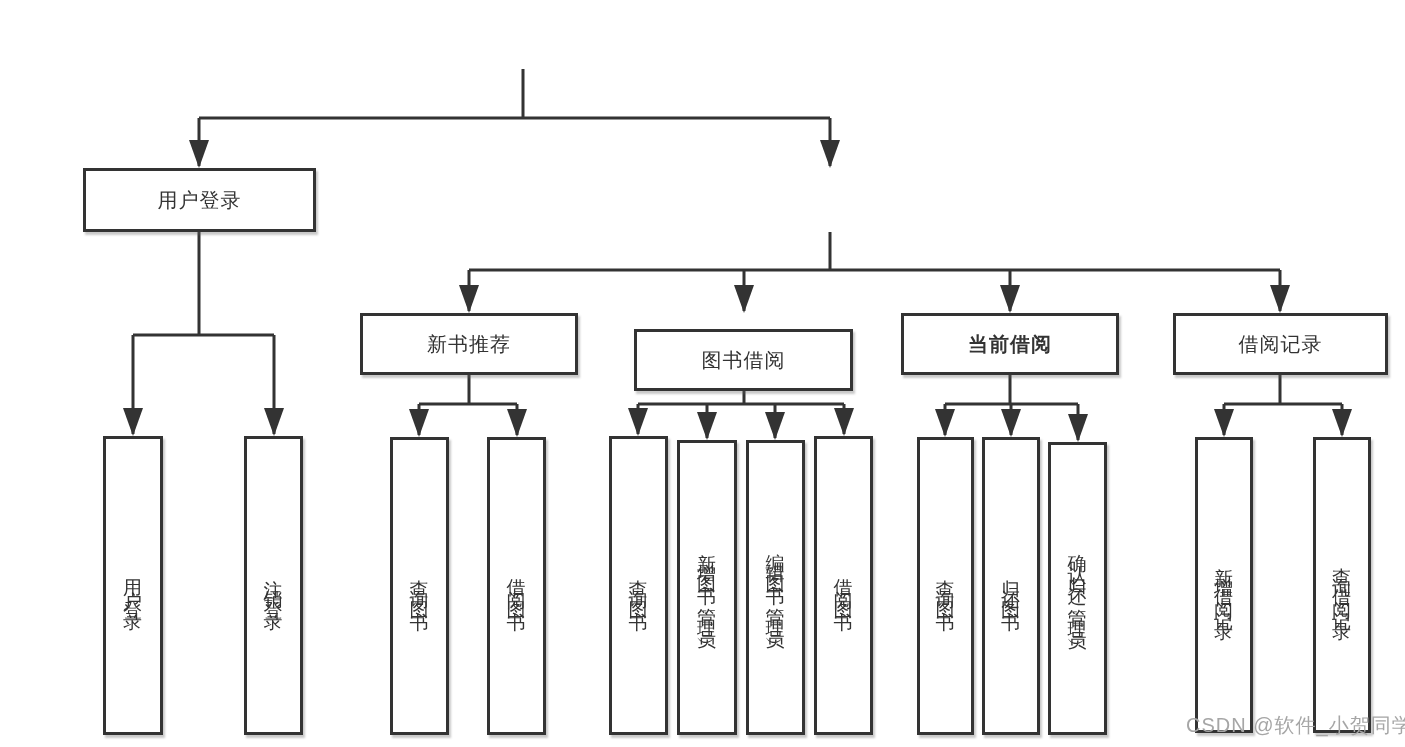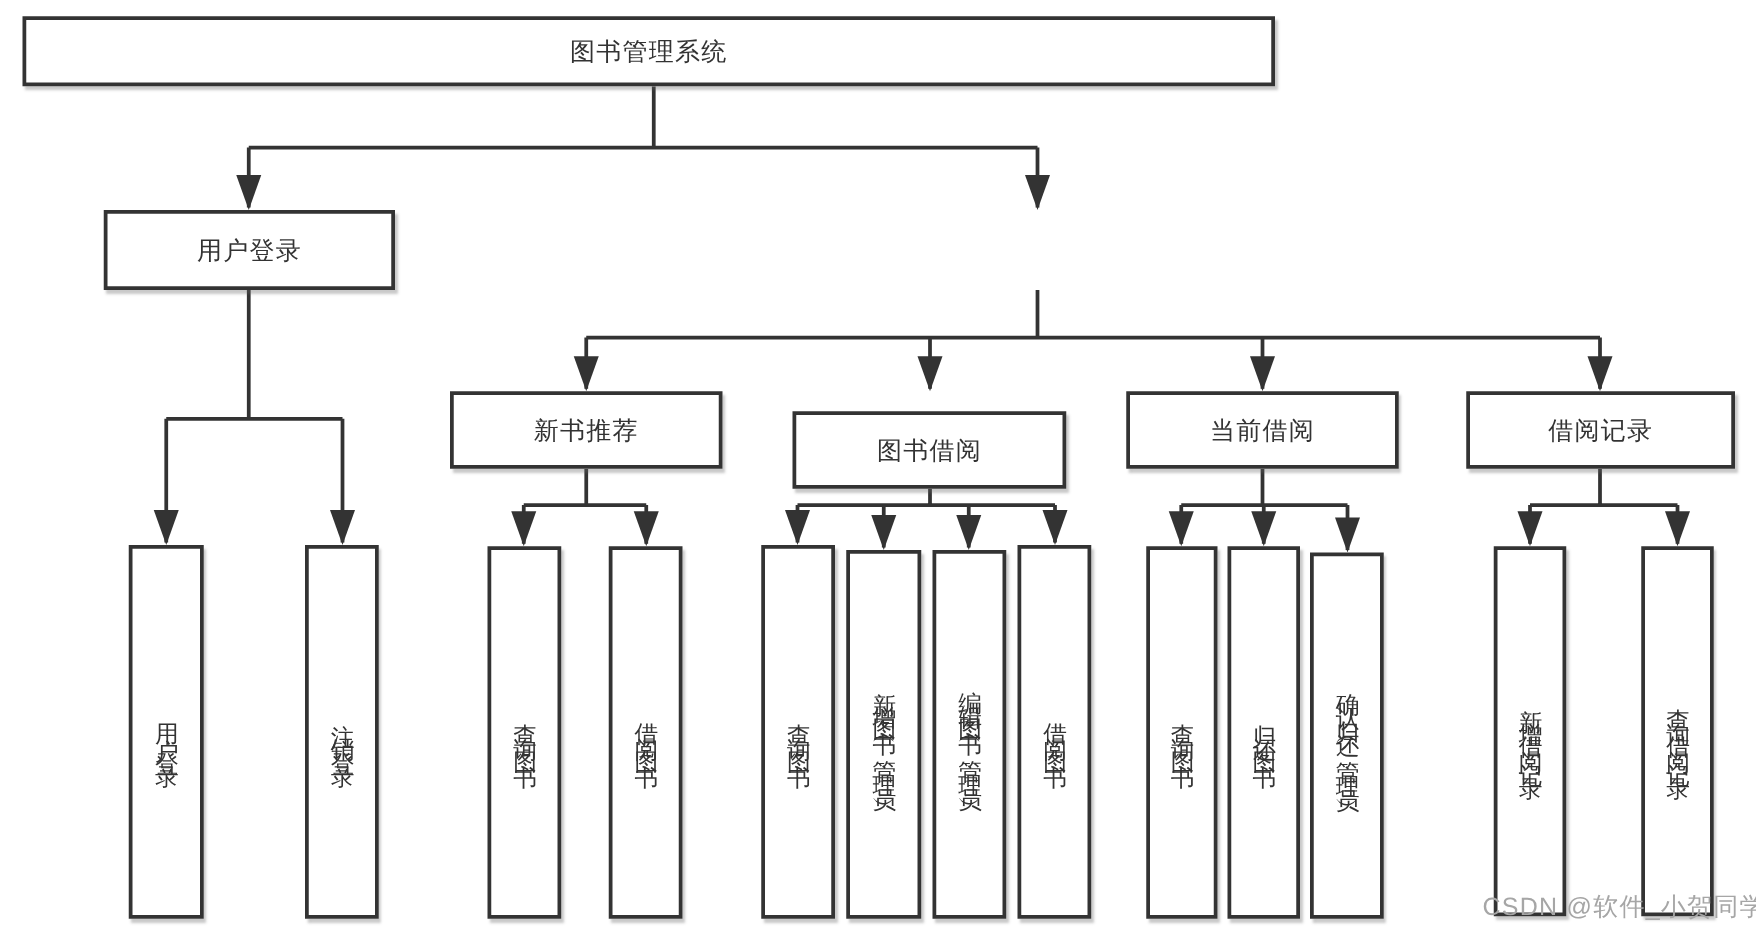--- a/index.html
+++ b/index.html
@@ -80,27 +80,26 @@
       <polygon points="765,412 785,412 775,440"></polygon>
       <polygon points="834,408 854,408 844,436"></polygon>
       <polygon points="935,409 955,409 945,437"></polygon>
       <polygon points="1001,409 1021,409 1011,437"></polygon>
       <polygon points="1068,414 1088,414 1078,442"></polygon>
       <polygon points="1214,409 1234,409 1224,437"></polygon>
       <polygon points="1332,409 1352,409 1342,437"></polygon>
     </g>
   </svg>
 
-  <div class="node hnode" style="left:18px; top:13px; width:1002px; height:56px;">图书管理系统</div>
 
   <div class="node hnode" style="left:83px; top:168px; width:233px; height:64px;">用户登录</div>
 
   <div class="node hnode" style="left:360px; top:313px; width:218px; height:62px;">新书推荐</div>
   <div class="node hnode" style="left:634px; top:329px; width:219px; height:62px;">图书借阅</div>
-  <div class="node hnode" style="left:901px; top:313px; width:218px; height:62px;">当前借阅</div>
+  <div class="node hnode" style="left:901px; top:313px; width:218px; height:62px;font-weight:bold;">当前借阅</div>
   <div class="node hnode" style="left:1173px; top:313px; width:215px; height:62px;">借阅记录</div>
 
   <div class="node leaf" style="left:103px; top:436px; width:60px; height:299px;">用户登录</div>
   <div class="node leaf" style="left:244px; top:436px; width:59px; height:299px;">注销登录</div>
 
   <div class="node leaf" style="left:390px; top:437px; width:59px; height:298px;">查询图书</div>
   <div class="node leaf" style="left:487px; top:437px; width:59px; height:298px;">借阅图书</div>
 
   <div class="node leaf" style="left:609px; top:436px; width:59px; height:299px;">查询图书</div>
   <div class="node leaf" style="left:677px; top:440px; width:60px; height:295px;">新增图书（管理员）</div>

